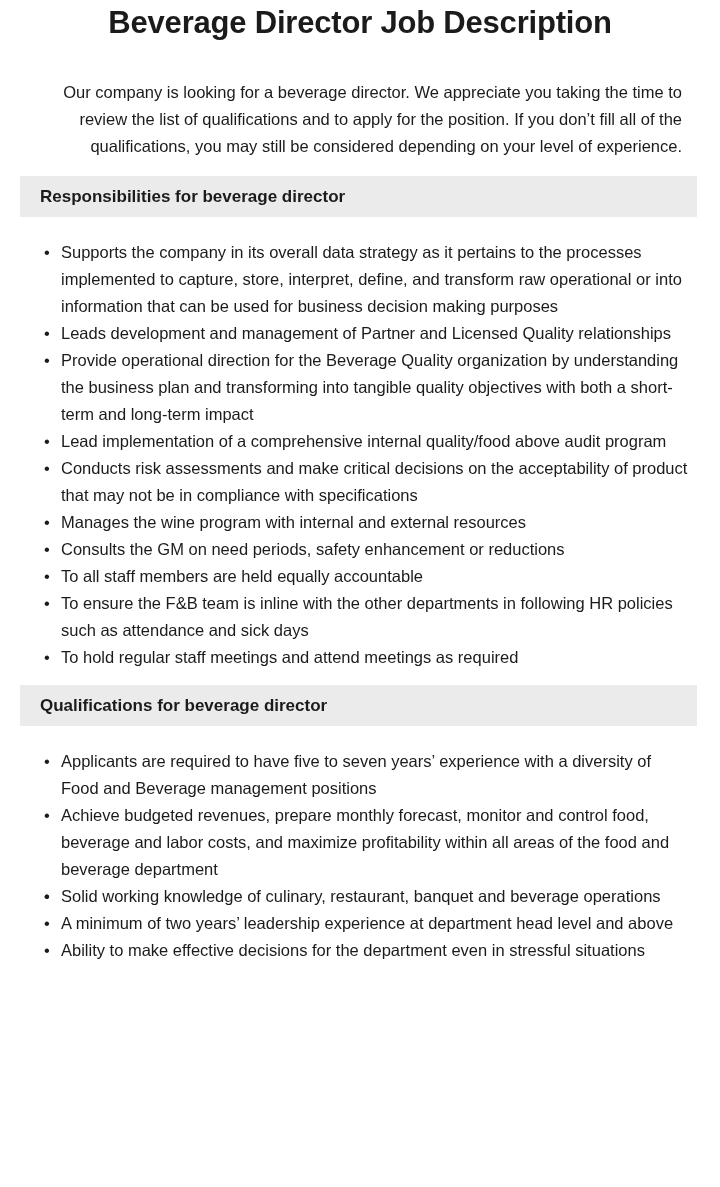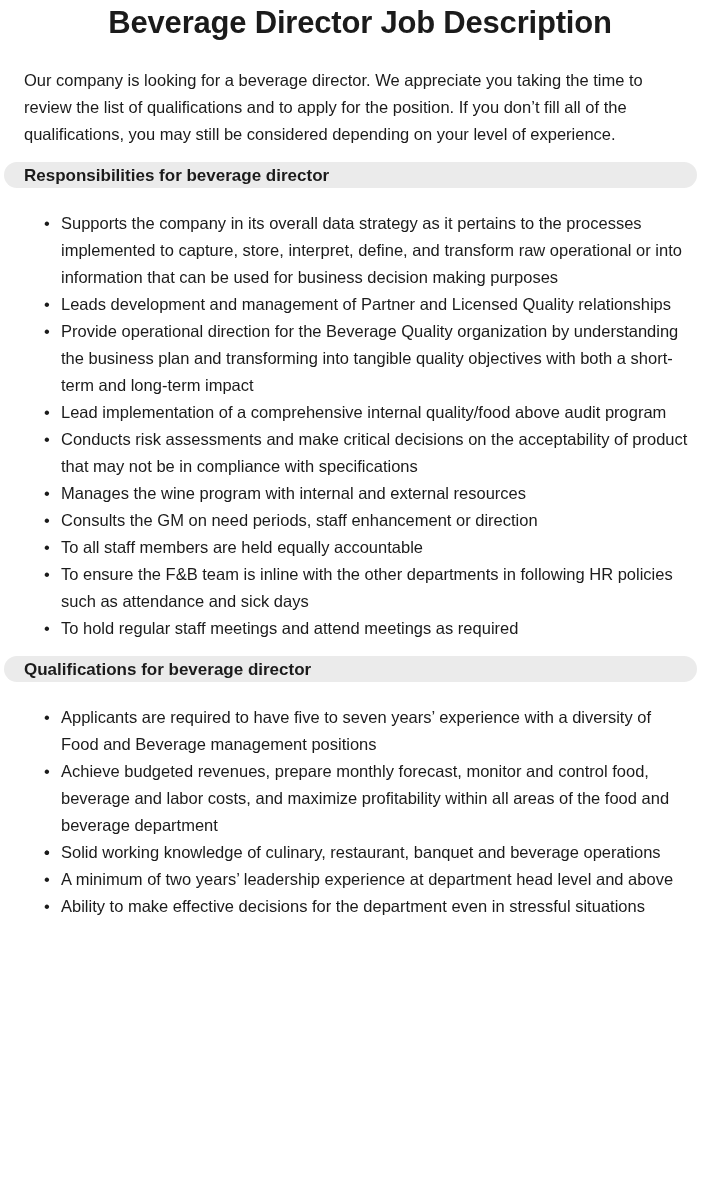--- a/index.html
+++ b/index.html
@@ -1,20 +1,20 @@
 <!DOCTYPE html>
 <html style="--section-bar-bg: #EBEBEB; --text: #1B1B1B; --background: #FFFFFF;"><head>
 <meta charset="utf-8">
 <style>
   :root {
     --section-bar-bg: #EBEBEB;
     --text: #1B1B1B;
     --background: #FFFFFF;
   }
-  * { box-sizing: border-box; border-radius: 14px; }
+  * { box-sizing: border-box; }
   html, body {
     margin: 0;
     padding: 0;
     background: var(--background);
   }
   .page {
     width: 720px;
     min-height: 1187px;
     margin: 0 auto;
     background: var(--background);
@@ -25,28 +25,29 @@
   h1.doc-title {
     margin: 0;
     padding: 3px 10px 0 10px;
     font-size: 31px;
     line-height: 40px;
     font-weight: 700;
     text-align: center;
     letter-spacing: -0.2px;
   }
   p.intro {
-    margin: 4px;
+    margin: 16px;
     padding: 20px 22px 0 20px;
     font-size: 16.5px;
     line-height: 27px;
+    text-align: right;
   }
   .section-bar {
-    margin: 14px 23px 0 4px;
-    height: 26px;
+    margin: 14px 23px 0 20px;
+    height: 41px;
     background: var(--section-bar-bg);
     display: flex;
     align-items: center;
     padding-left: 20px;
   }
   .section-bar .section-heading {
     font-size: 17px;
     font-weight: 700;
     line-height: 1;
   }
@@ -108,21 +109,21 @@
         <span>Conducts risk assessments and make critical decisions on the acceptability of product that may not be in compliance with specifications</span>
       </li>
 
       <li>
         <span class="bullet-dot">•</span>
         <span>Manages the wine program with internal and external resources</span>
       </li>
 
       <li>
         <span class="bullet-dot">•</span>
-        <span>Consults the GM on need periods, staff enhancement or direction</span>
+        <span>Consults the GM on need periods, safety enhancement or reductions</span>
       </li>
 
       <li>
         <span class="bullet-dot">•</span>
         <span>To all staff members are held equally accountable</span>
       </li>
 
       <li>
         <span class="bullet-dot">•</span>
         <span>To ensure the F&amp;B team is inline with the other departments in following HR policies such as attendance and sick days</span>

